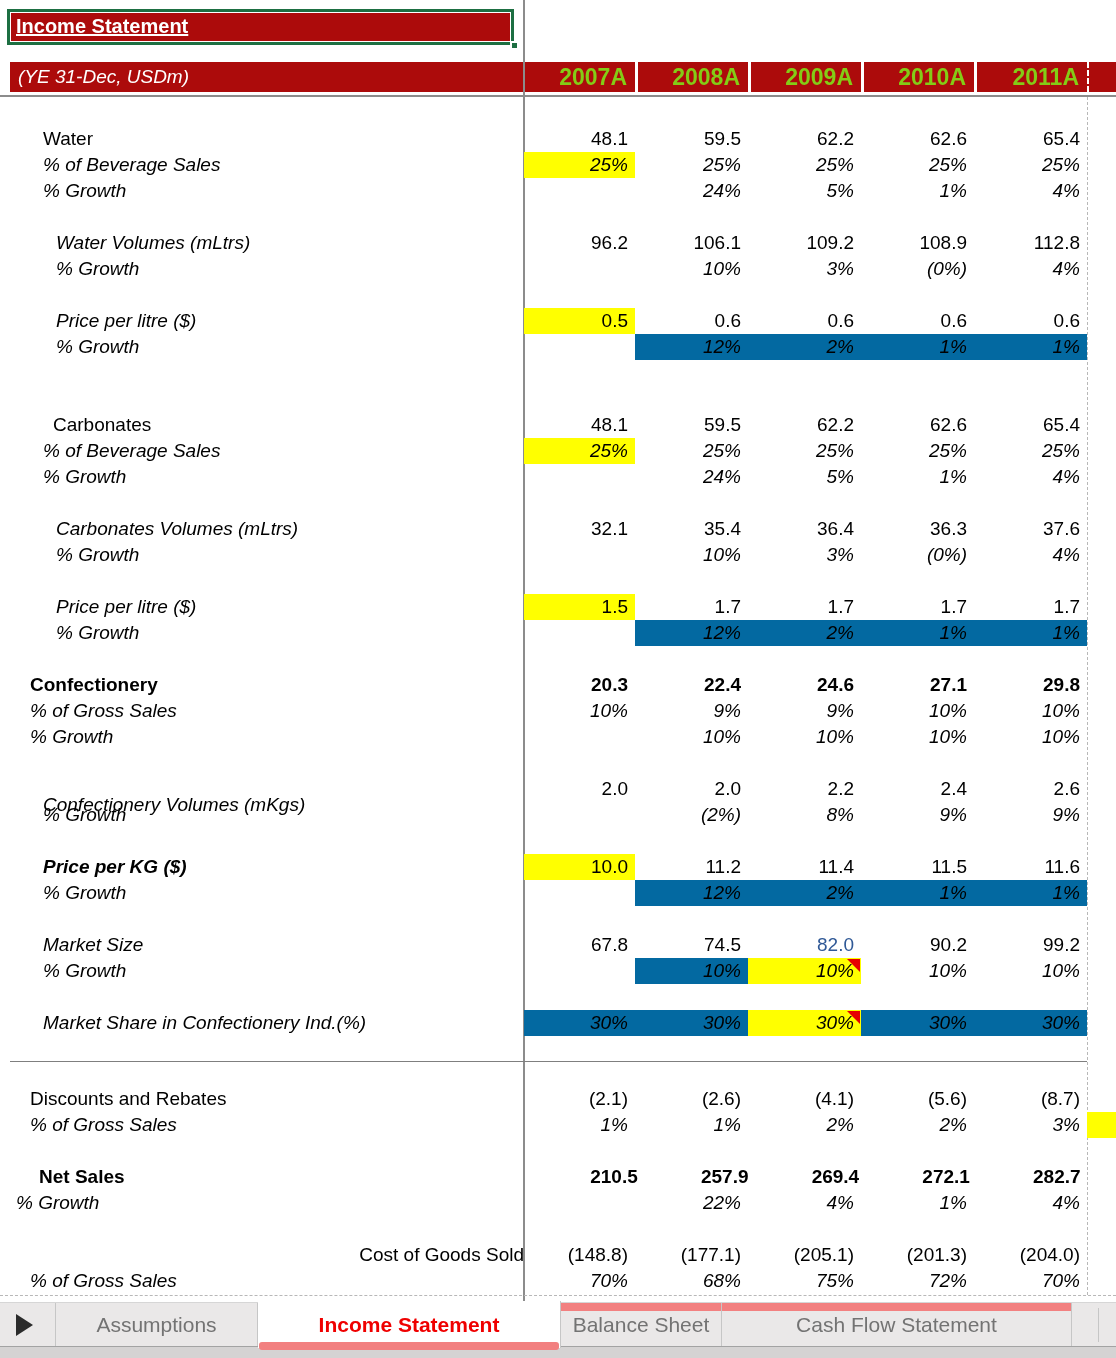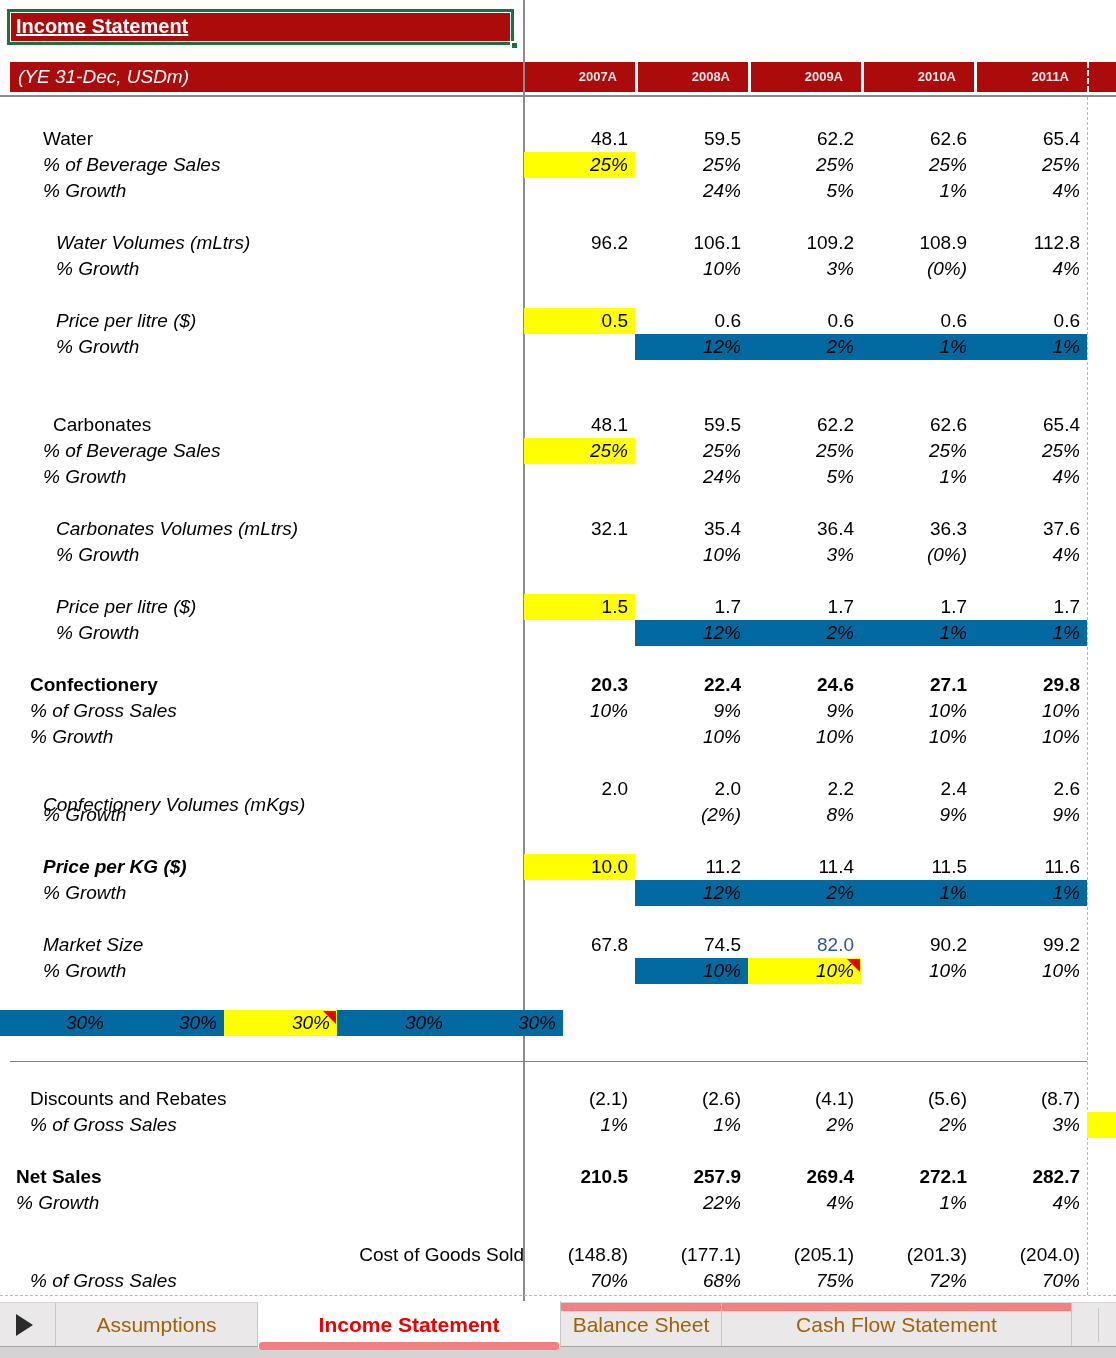--- a/index.html
+++ b/index.html
@@ -11,22 +11,22 @@
                border:3px solid #1D6F42; background:#fff; padding:1px; }
   .title-box { width:100%; height:100%; background:#AC0B0B; color:#fff; font-weight:bold;
                text-decoration:underline; font-size:20px; line-height:26px; padding-left:5px; }
   .fill-handle { position:absolute; right:-8px; bottom:-8px; width:9px; height:9px;
                  background:#1D6F42; border:2px solid #fff; }
 
   
   .colhead { position:absolute; left:10px; top:62px; width:1106px; height:30px; display:flex; }
   .hlabel { width:514px; background:#AC0B0B; color:#fff; font-style:italic; font-size:19px;
             line-height:30px; padding-left:8px; }
-  .hyear  { width:113px; background:#AC0B0B; color:#e5e5e5; font-weight:bold; font-size:13px;
-            line-height:30px; text-align:right; padding-right:18px; border-left:3px solid #fff; }
+  .hyear  { width:113px; background:#AC0B0B; color:#84cc16; font-weight:bold; font-size:23px;
+            line-height:30px; text-align:right; padding-right:8px; border-left:3px solid #fff; }
   .hyear.first { width:111px; border-left:none; }
   .hextra { width:29px; background:#AC0B0B; border-left:2px dashed #fff; }
 
   
   .freeze-h { position:absolute; left:0; top:95px; width:1116px; height:2px; background:#8C8C8C; }
   .freeze-v { position:absolute; left:523px; top:0; width:2px; height:1302px; background:#8C8C8C; }
   .pagebreak-v { position:absolute; left:1087px; top:97px; height:1198px; width:0; border-left:1px dashed #B8B8B8; }
   .pagebreak-h { position:absolute; left:0; top:1295px; width:1116px; height:0; border-top:1px dashed #B8B8B8; }
 
   
@@ -45,21 +45,21 @@
   .mark { position:absolute; top:1px; right:1px; width:0; height:0;
           border-top:13px solid #E60000; border-left:13px solid transparent; }
 
   
   .tabbar { position:absolute; left:0; top:1302px; width:1116px; height:44px; background:#EAE8E8;
             border-top:1px solid #D6D6D6; font-size:21px; }
   .navbtn { position:absolute; left:0; top:0; width:56px; height:44px; border-right:1px solid #C6C6C6; }
   .tri { position:absolute; left:16px; top:11px; width:0; height:0;
          border-left:17px solid #2B2B2B; border-top:11px solid transparent; border-bottom:11px solid transparent; }
   .tab { position:absolute; top:0; height:44px; display:flex; align-items:center; justify-content:center;
-         color:#a16207; border-right:1px solid #C6C6C6; background:#EAE8E8; }
+         color:#737373; border-right:1px solid #C6C6C6; background:#EAE8E8; }
   .tab.active { background:#ffffff; color:#EF0000; font-weight:bold; top:-2px; height:47px; z-index:2; }
   .strip-b { position:absolute; left:1px; right:1px; bottom:-2px; height:8px; background:#F28080; border-radius:3px; }
   .strip-t { position:absolute; left:0; right:0; top:0; height:8px; background:#F28080; }
   .tab-end-line { position:absolute; left:1098px; top:5px; width:1px; height:34px; background:#C6C6C6; }
   .bottombar { position:absolute; left:0; top:1346px; width:1116px; height:12px; background:#D5D3D3;
                border-top:1px solid #A3A3A3; }
 </style>
 </head>
 <body>
 
@@ -299,20 +299,21 @@
         <div class="lblcell it" style="padding-left: 43px;">% Growth</div>
         <div class="vc first it"></div>
         <div class="vc it bg-gray">10%</div>
         <div class="vc it bg-yellow">10%<div class="mark"></div></div>
         <div class="vc it">10%</div>
         <div class="vc it">10%</div>
         <div class="vc extra"></div>
       </div>
       <div class="sp"></div>
       <div class="r">
+        <div class="lblcell it" style="padding-left: 43px;">Market Share in Confectionery Ind.(%)</div>
         <div class="vc first it bg-gray">30%</div>
         <div class="vc it bg-gray">30%</div>
         <div class="vc it bg-yellow">30%<div class="mark"></div></div>
         <div class="vc it bg-gray">30%</div>
         <div class="vc it bg-gray">30%</div>
         <div class="vc extra"></div>
       </div>
       <div class="rulerow">
         <div class="line"></div>
       </div>
@@ -330,21 +331,21 @@
         <div class="lblcell it" style="padding-left: 30px;">% of Gross Sales</div>
         <div class="vc first it">1%</div>
         <div class="vc it">1%</div>
         <div class="vc it">2%</div>
         <div class="vc it">2%</div>
         <div class="vc it">3%</div>
         <div class="vc extra bg-yellow"></div>
       </div>
       <div class="sp"></div>
       <div class="r">
-        <div class="lblcell bd" style="padding-left: 16px;">Net Sales</div>
+        <div class="lblcell bd" style="padding-left: 16px; margin-left: 23px;">Net Sales</div>
         <div class="vc first bd">210.5</div>
         <div class="vc bd">257.9</div>
         <div class="vc bd">269.4</div>
         <div class="vc bd">272.1</div>
         <div class="vc bd">282.7</div>
         <div class="vc extra"></div>
       </div>
       <div class="r">
         <div class="lblcell it" style="padding-left: 16px;">% Growth</div>
         <div class="vc first it"></div>

